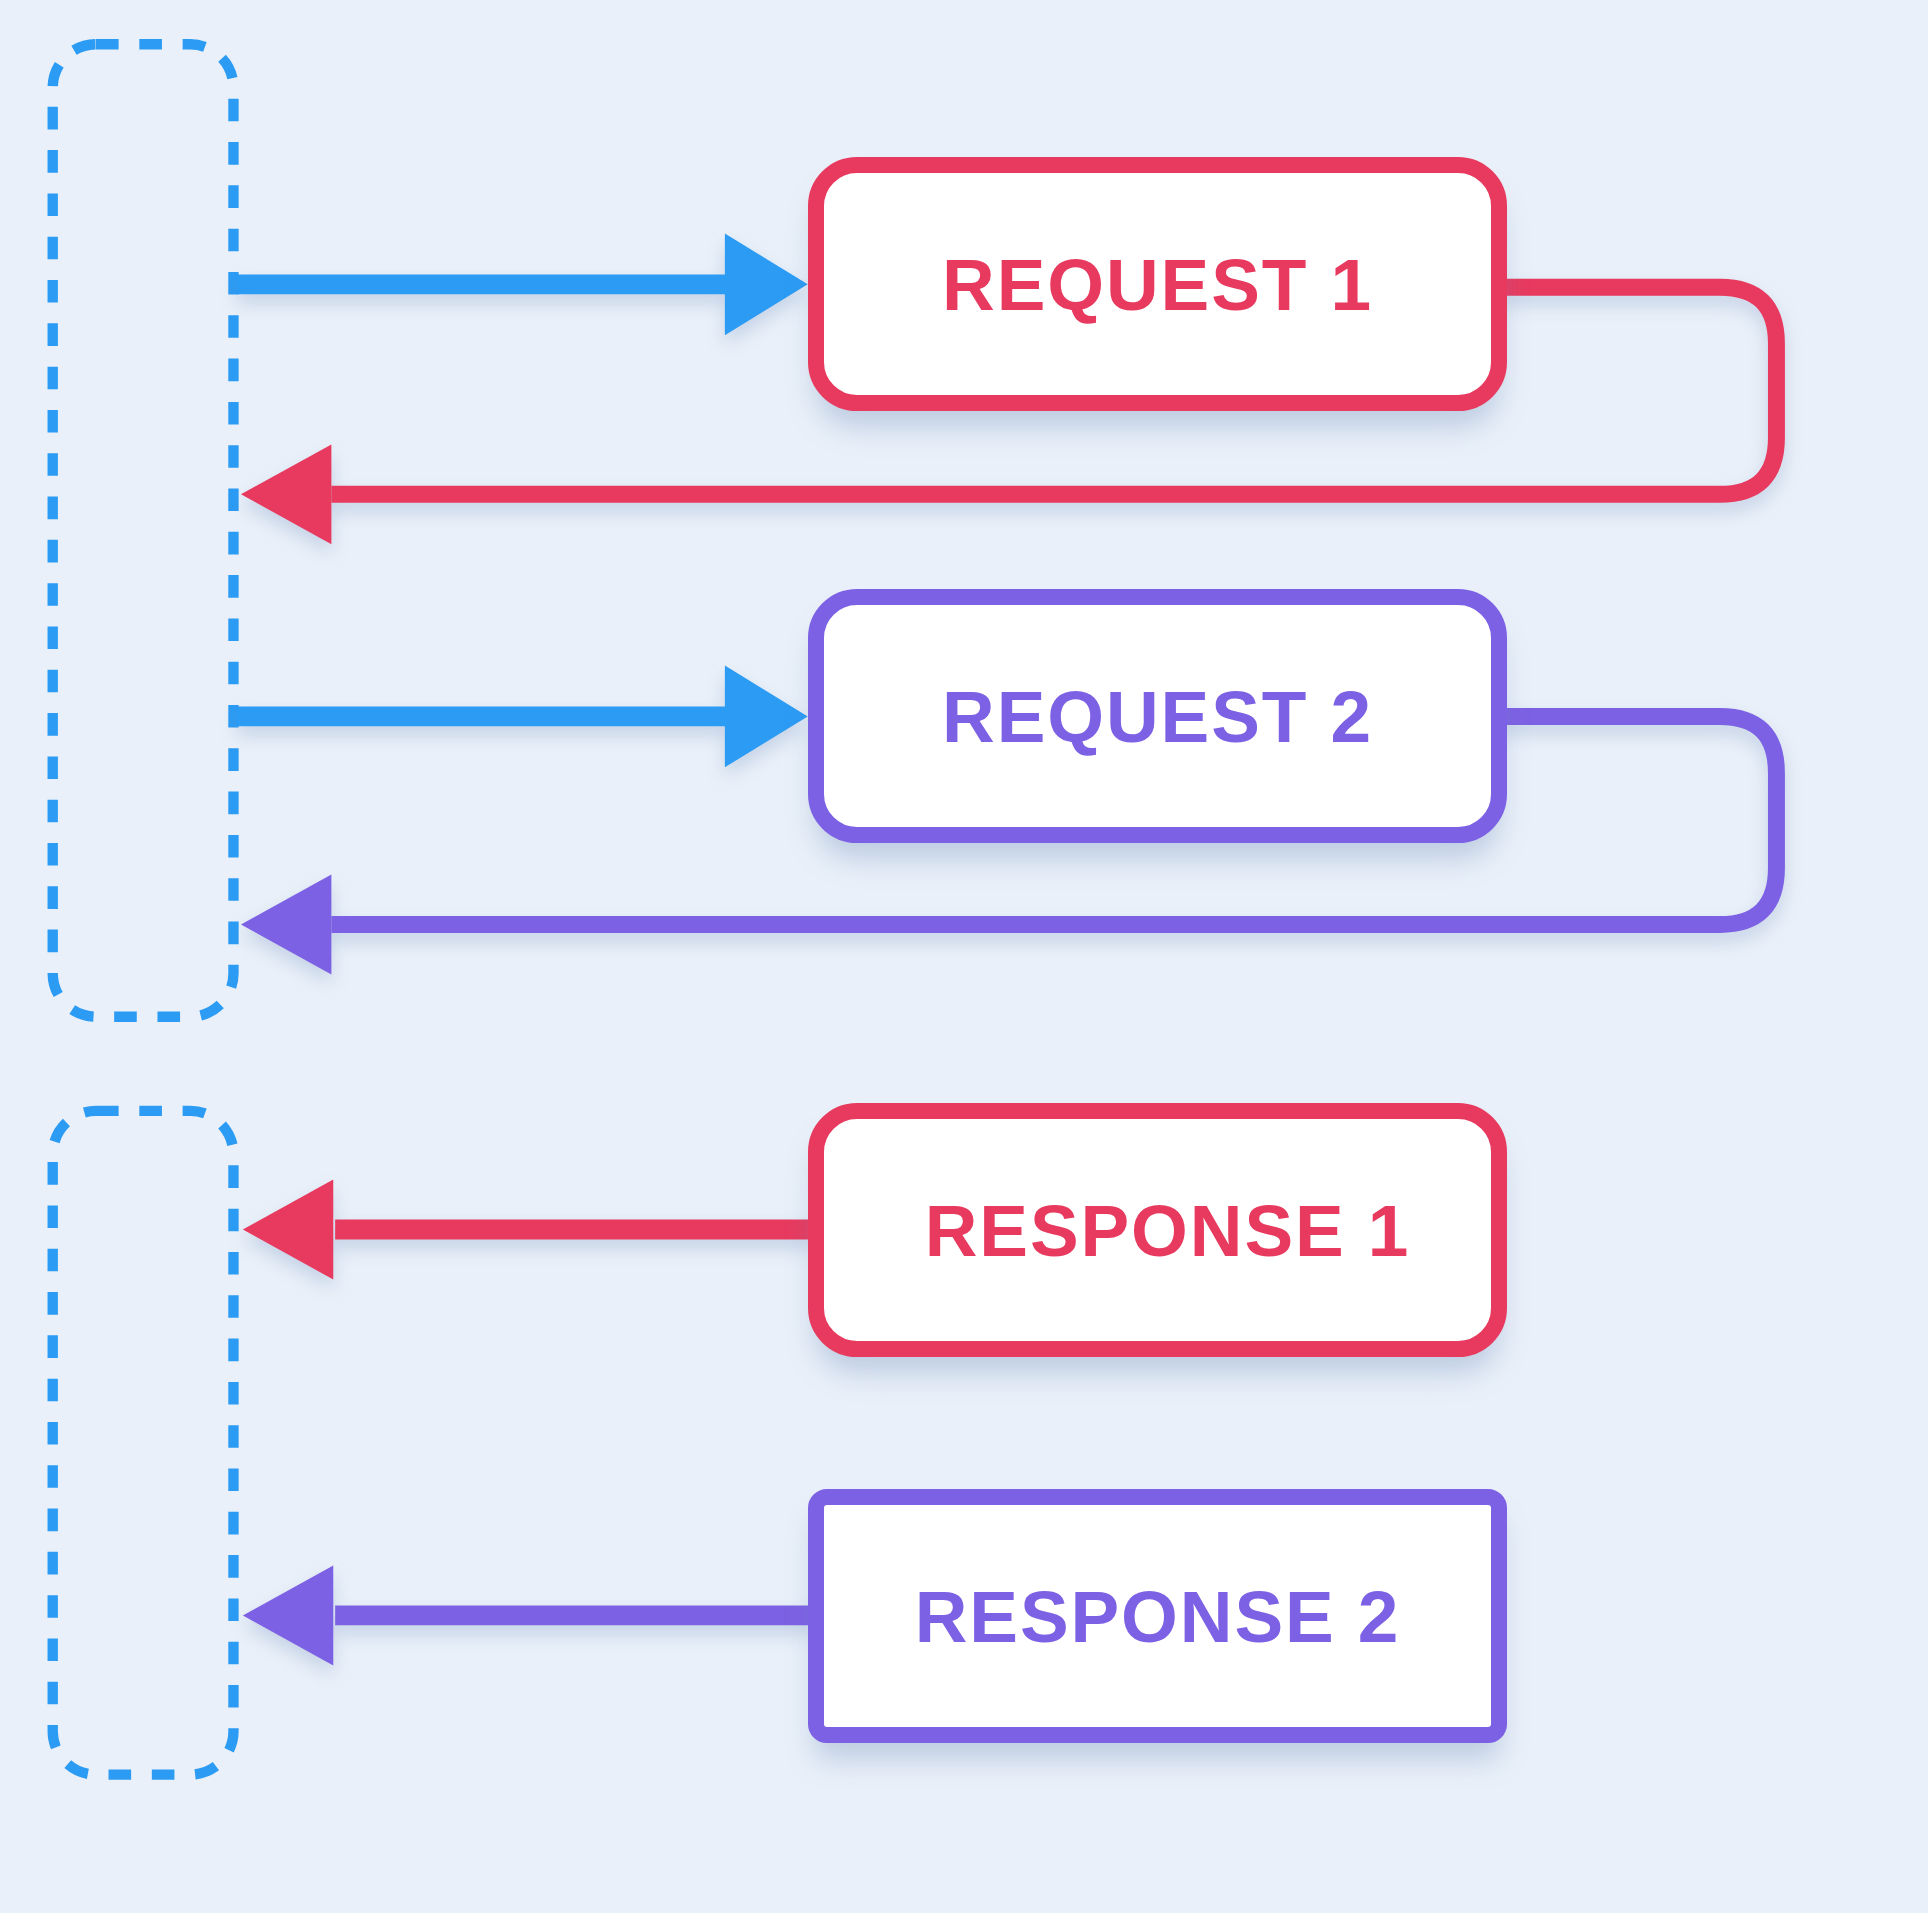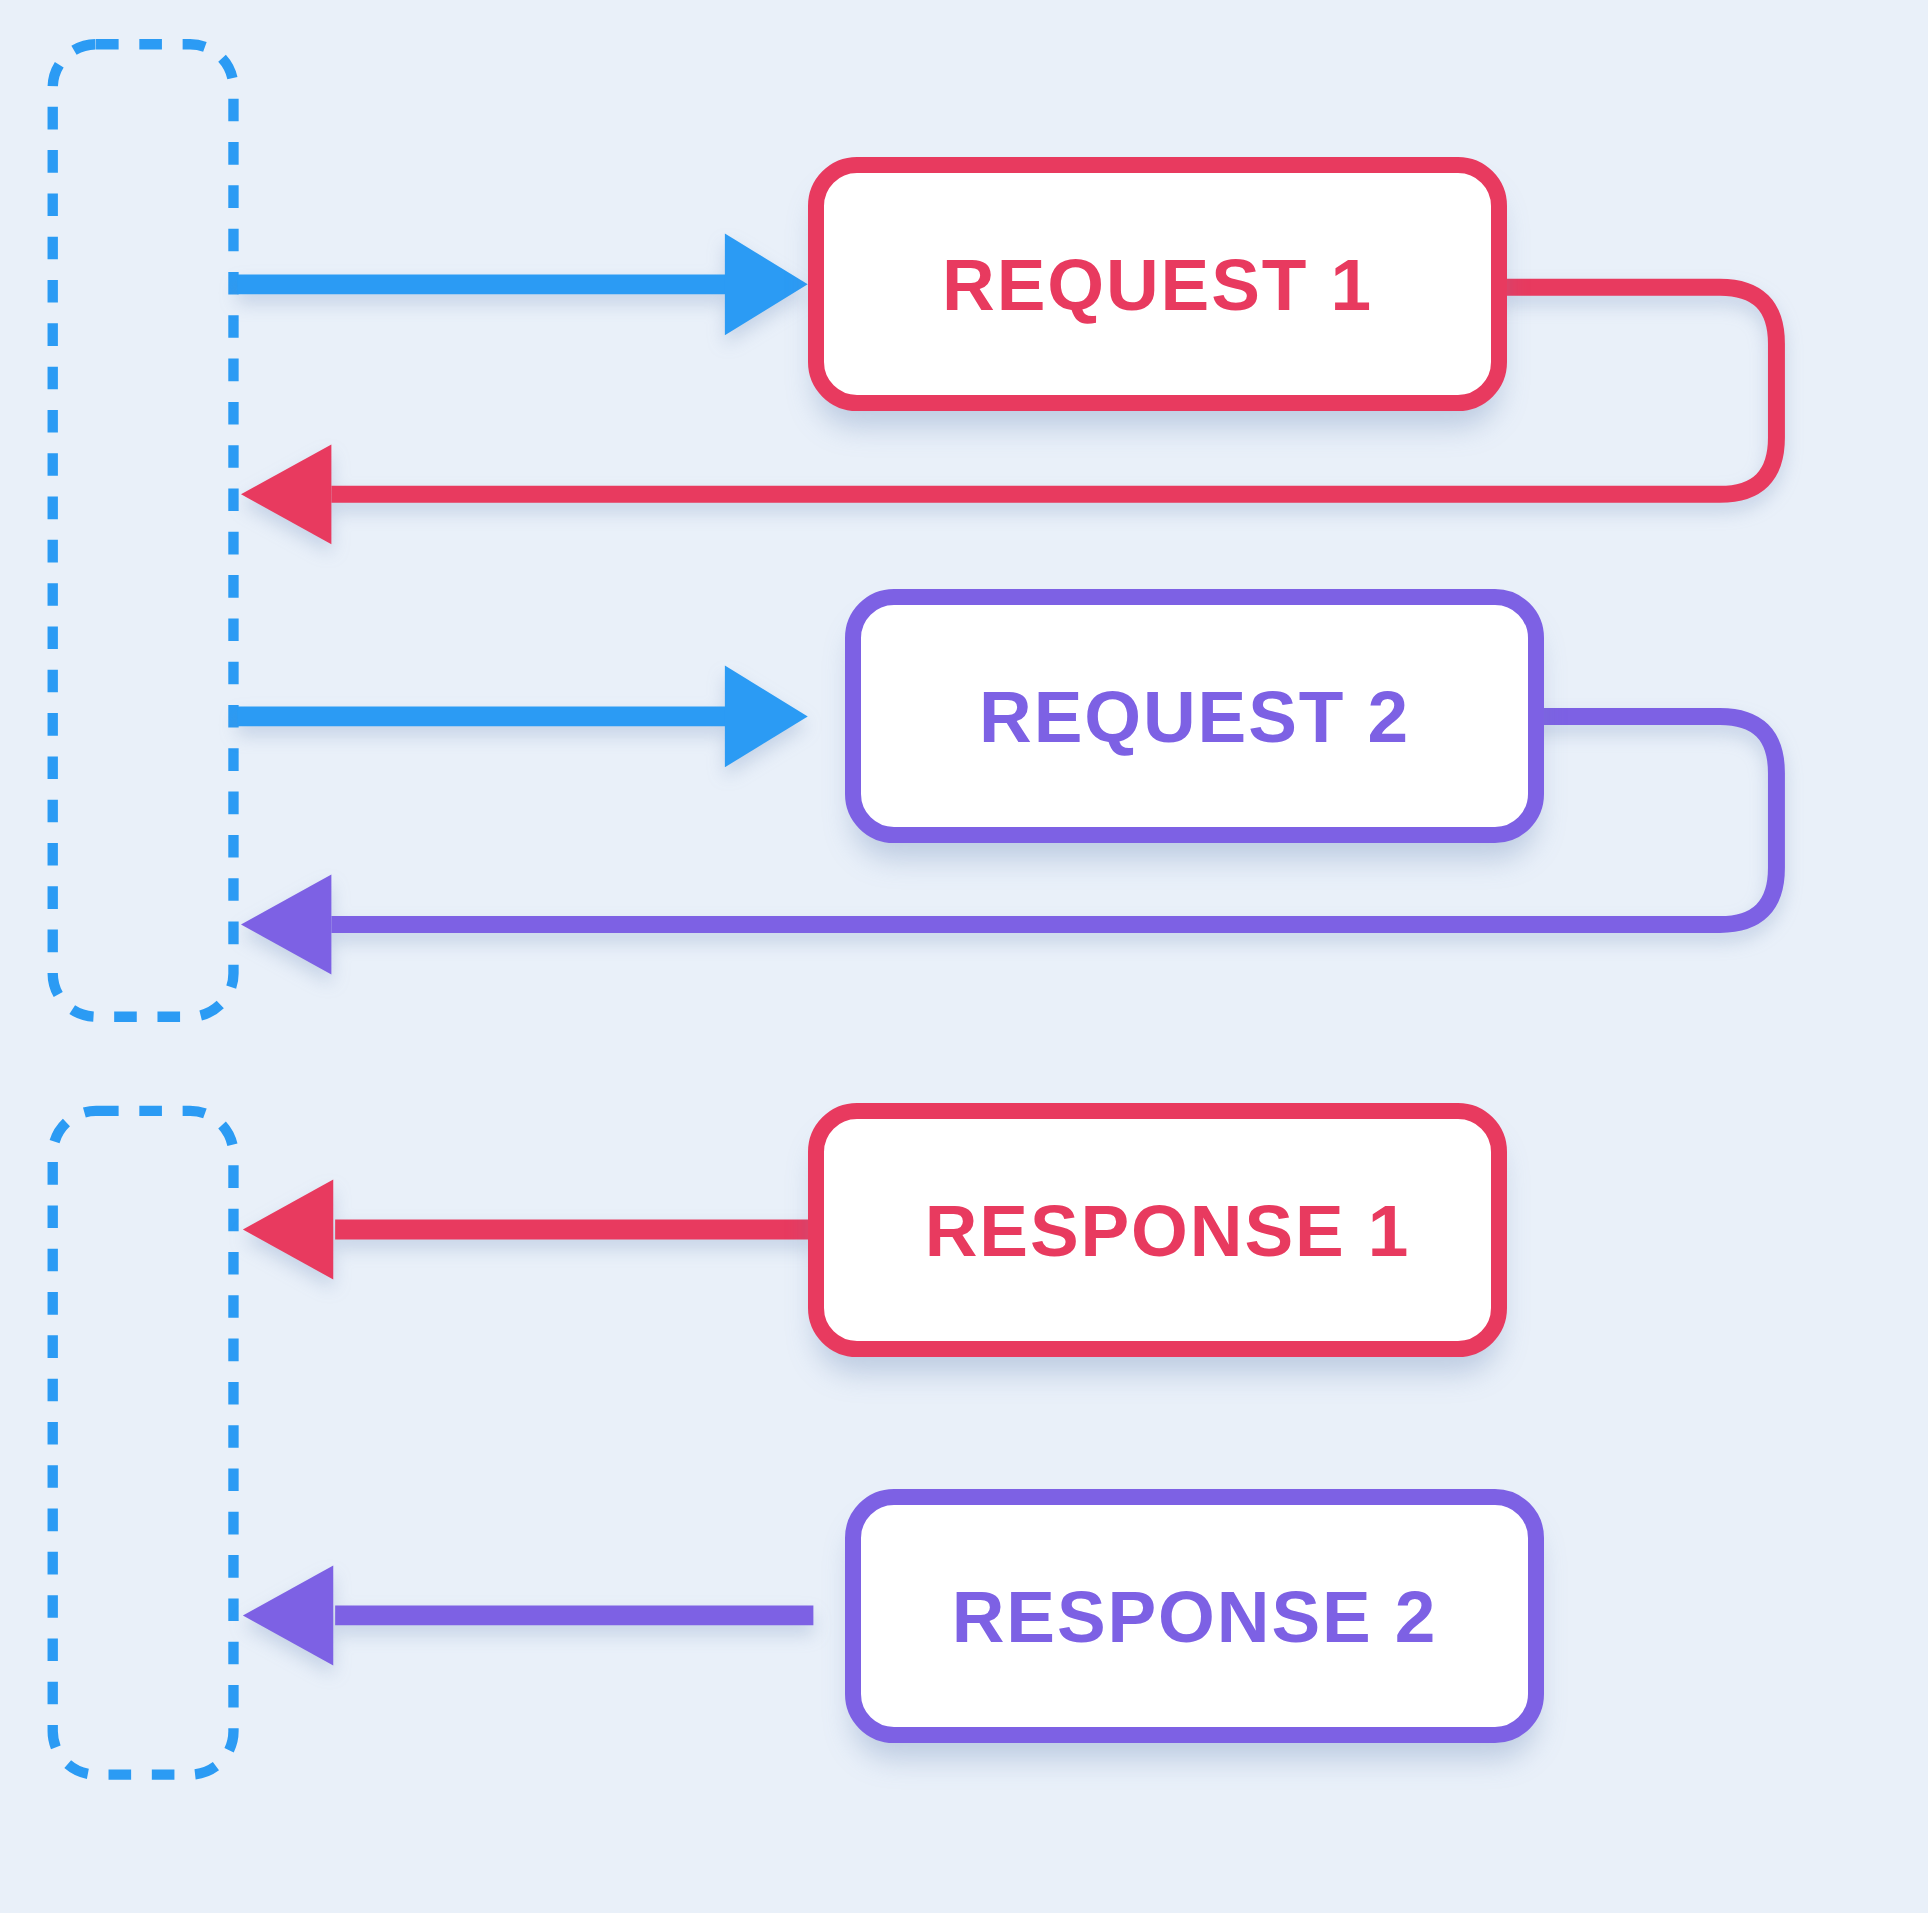--- a/index.html
+++ b/index.html
@@ -53,31 +53,31 @@
     box-sizing: border-box;
     background: var(--box_bg, #ffffff);
     border: 16px solid #999;
     border-radius: 49px;
     display: flex;
     align-items: center;
     justify-content: center;
     box-shadow: 0 22.6px 28px -7.5px rgba(109, 138, 183, 0.35);
   }
   .box[data-color="red"]    { border-color: var(--red, #e83a5f);    color: var(--red, #e83a5f); }
-  .box[data-color="purple"] { border-color: var(--purple, #7d61e4); color: var(--purple, #7d61e4); margin-left: 37px; }
+  .box[data-color="purple"] { border-color: var(--purple, #7d61e4); color: var(--purple, #7d61e4); }
   .box .label {
     font-size: 73px;
     font-weight: 700;
     letter-spacing: 1.9px;
     white-space: nowrap;
   }
   .box-request-1  { top: 157px; }
   .box-request-2  { top: 589px; }
   .box-response-1 { top: 1103px; padding-left: 20px; }
-  .box-response-2 { top: 1489px; }
+  .box-response-2 { top: 1489px; border-radius: 19px; }
 </style>
 </head>
 <body>
 
 <div class="canvas">
 
   <svg class="diagram-svg" viewBox="0 0 2048 2032">
 
     <g>
       <rect class="lane" x="56" y="47" width="192" height="1033" rx="46"></rect>

